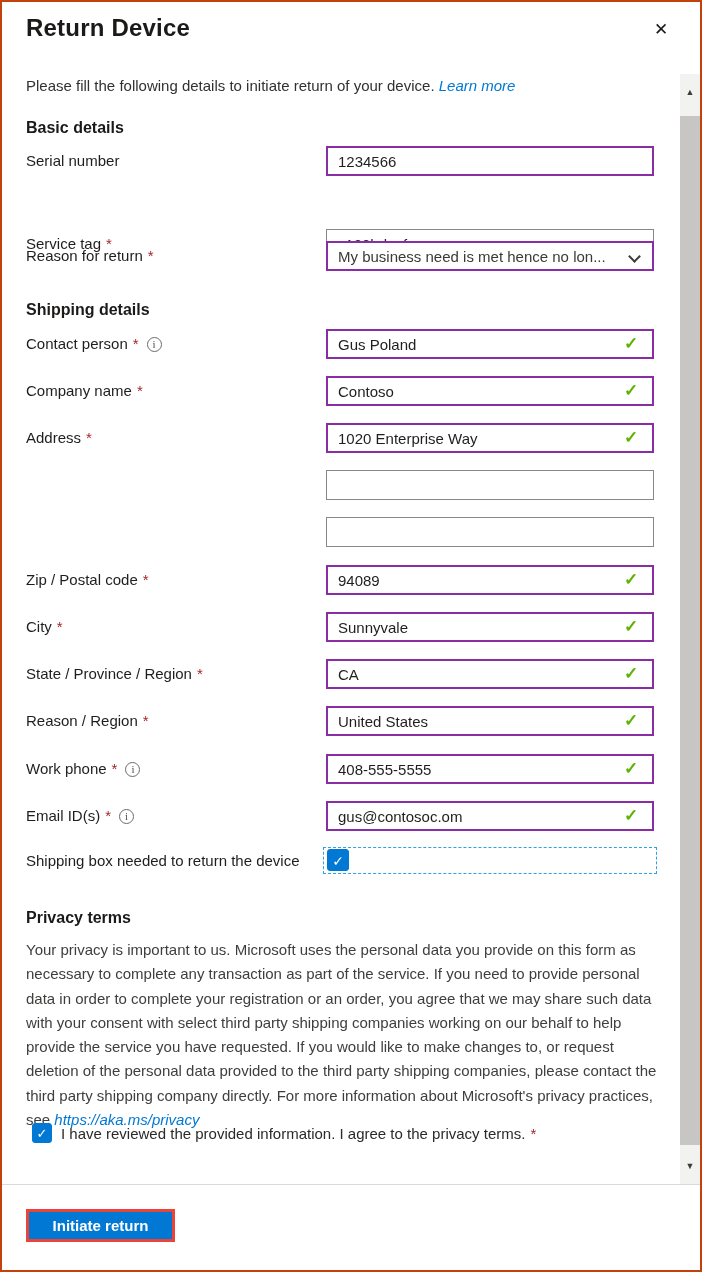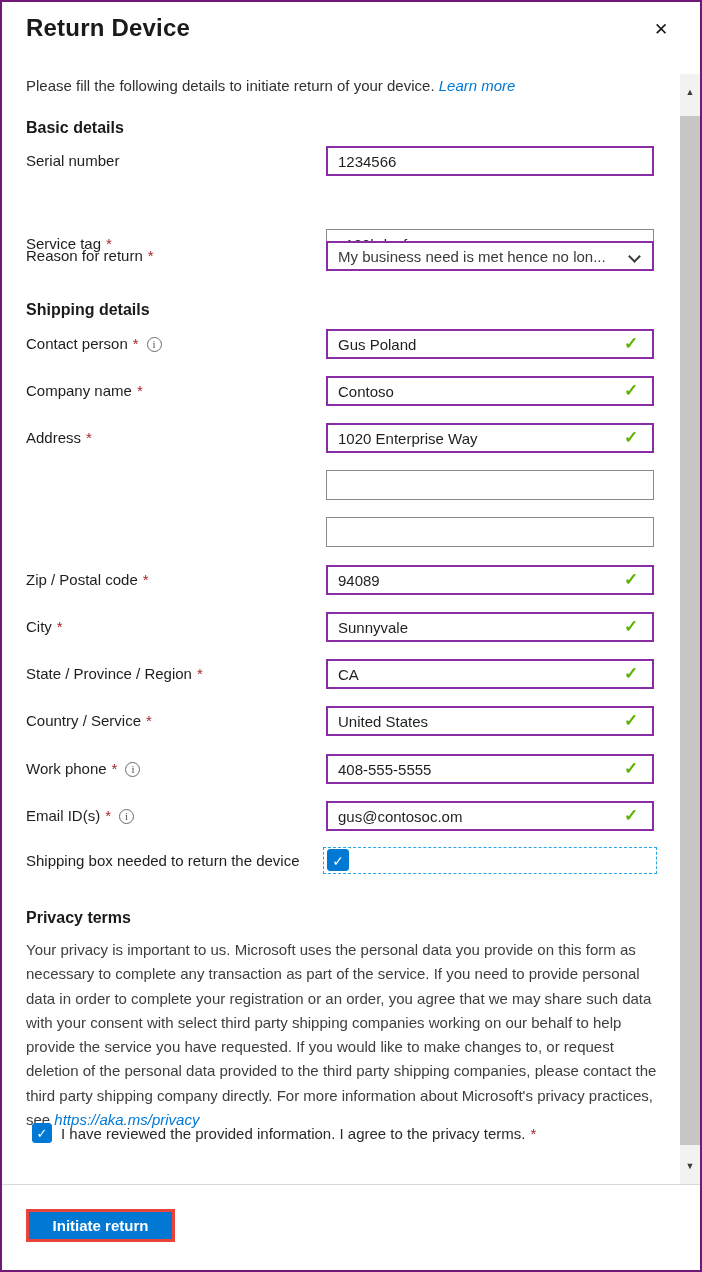--- a/index.html
+++ b/index.html
@@ -1,20 +1,20 @@
 <!DOCTYPE html>
 <html><head>
 <meta charset="utf-8">
 <style>
   * { margin:0; padding:0; box-sizing:border-box; }
   html,body { background:#fff; }
   body { font-family:"Liberation Sans", sans-serif; }
   .dialog {
     position:relative; width:702px; height:1272px;
-    background:#fff; border:2px solid #701a75; overflow:hidden;
+    background:#fff; border:2px solid #c2410c; overflow:hidden;
   }
   .title { position:absolute; left:24px; top:12px; font-size:24px; font-weight:600; color:#1b1a19; letter-spacing:0.2px; }
   .close-btn { position:absolute; left:648px; top:17px; width:22px; height:22px; background:none; border:none;
     font-size:17px; color:#1b1a19; cursor:pointer; line-height:22px; text-align:center; font-weight:400; }
   .intro { position:absolute; left:24px; top:75px; font-size:15px; color:#323130; }
   .link { color:#0078d4; text-decoration:none; cursor:pointer;font-style:italic; }
 
   .section-heading { position:absolute; left:24px; font-size:16px; font-weight:600; color:#1b1a19; }
 
   .row { position:absolute; left:0; width:680px; height:30px; }
@@ -133,21 +133,21 @@
     <span class="check-icon">✓</span>
   </div>
 
   <div class="row" style="top:657px;">
     <span class="lbl"><span>State / Province / Region</span><span class="req">*</span></span>
     <input class="tb valid" value="CA" style="">
     <span class="check-icon">✓</span>
   </div>
 
   <div class="row" style="top:704px;">
-    <span class="lbl"><span>Country / Service</span><span class="req">*</span></span>
+    <span class="lbl"><span>Reason / Region</span><span class="req">*</span></span>
     <input class="tb valid" value="United States" style="">
     <span class="check-icon">✓</span>
   </div>
 
   <div class="row" style="top:752px;">
     <span class="lbl"><span>Work phone</span><span class="req">*</span><span class="info-icon">i</span></span>
     <input class="tb valid" value="408-555-5555" style="">
     <span class="check-icon">✓</span>
   </div>
 

